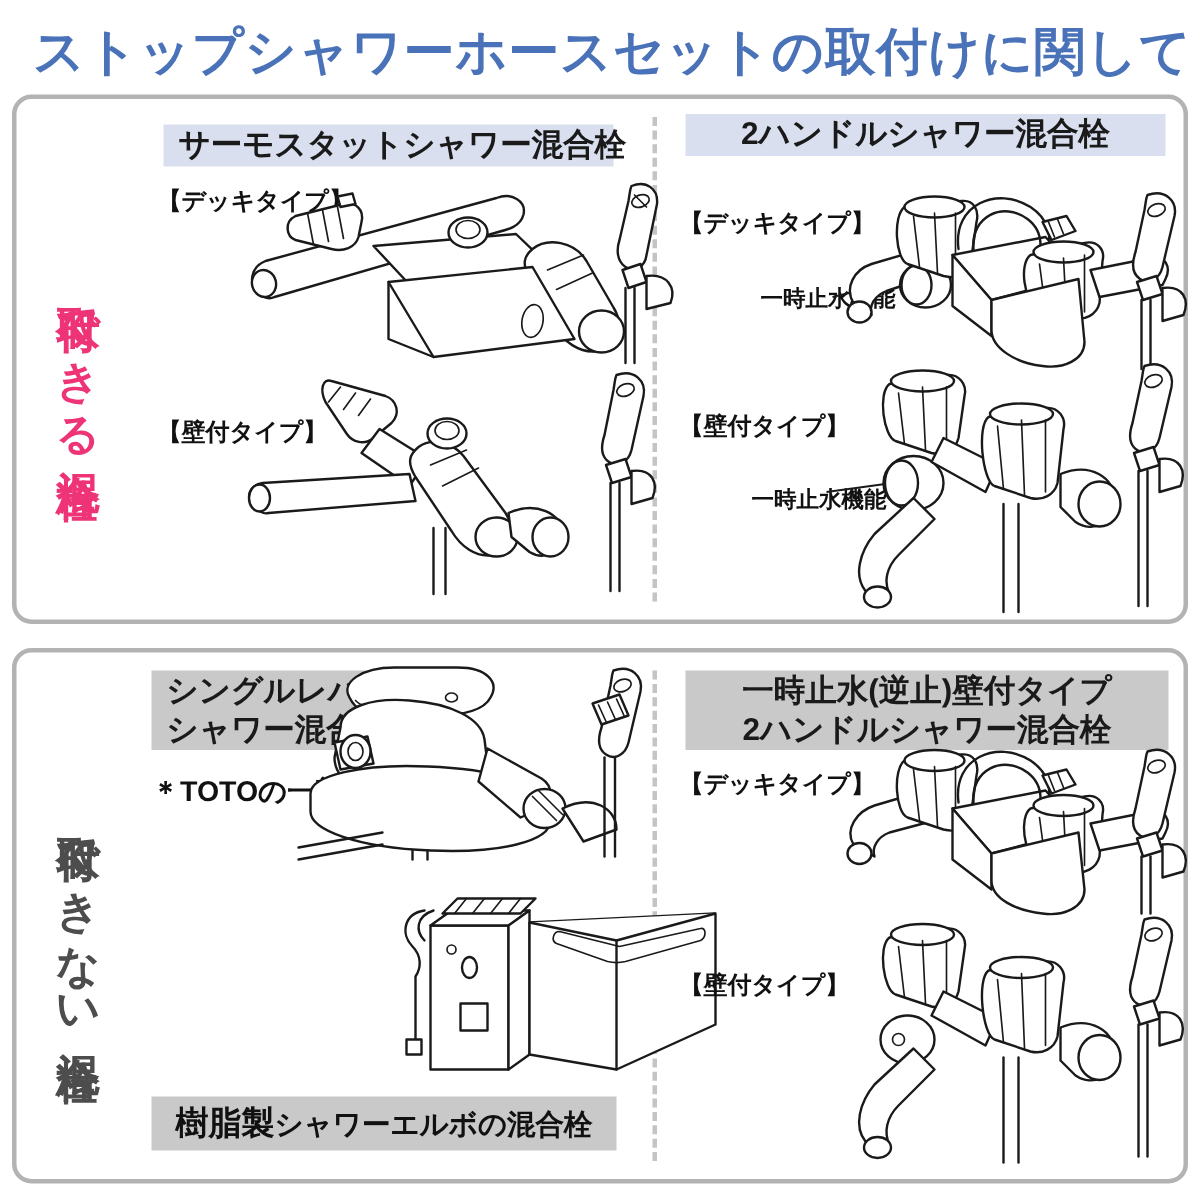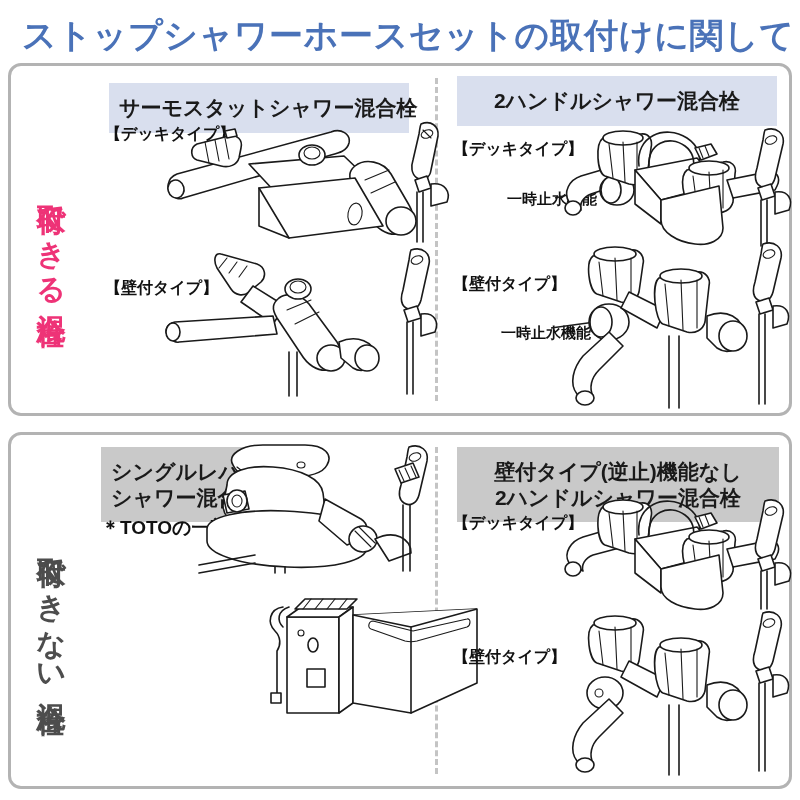--- a/index.html
+++ b/index.html
@@ -92,21 +92,21 @@
   .col-right { left: 434px; width: 344px; }
 
   
   .band {
     position: absolute;
     text-align: center;
     font-size: 21px;
     font-weight: bold;
     color: #1a1a1a;
     line-height: 1.22;
-    padding: 12px 10px;
+    padding: 1px 10px;
     box-sizing: border-box;
     white-space: nowrap;
     letter-spacing: 0px;
   }
   .band.blue { background: #d9dfee; }
   .band.gray { background: #c9c9c9; }
 
   
   .type-label {
     position: absolute;
@@ -405,26 +405,29 @@
           <ellipse class="ln-t" cx="40" cy="46" rx="3" ry="3"></ellipse>
 
           <path class="fl-w" d="M92 28 L216 22 L216 96 L150 126 L92 116 Z"></path>
           <path class="fl-w" d="M92 28 L150 40 L216 22"></path>
           <path class="ln" d="M150 40 L150 126"></path>
 
           <path class="ln-t" d="M112 34 L152 44 L206 32 C210 31 210 38 206 40 L156 54 C152 55 148 55 144 54 L110 42 C106 40 108 34 112 34 Z"></path>
         </svg>
       </div>
 
+      <div class="band-mixed" style="left:12px; top:296px; width:310px;">
+        <span class="big">樹脂製</span><span class="small">シャワーエルボの混合栓</span>
+      </div>
     </div>
 
     <div class="col col-right">
 
       <div class="band gray" style="left:12px; top:12px; width:322px;">
-        <div>壁付タイプ(逆止)機能なし</div>
+        <div>一時止水(逆止)壁付タイプ</div>
         <div>2ハンドルシャワー混合栓</div>
       </div>
 
       <div class="type-label" style="left:8px; top:78px;">【デッキタイプ】</div>
 
       <div class="illus" style="left:124px; top:66px;">
         <svg width="220" height="110" viewBox="0 0 220 110">
 
           <path class="fl-w" d="M0 62 C-6 52 2 40 14 36 L48 26 L54 46 L24 54 C16 57 12 64 14 70 Z"></path>
           <ellipse class="fl-w" cx="4" cy="68" rx="8" ry="7"></ellipse>

